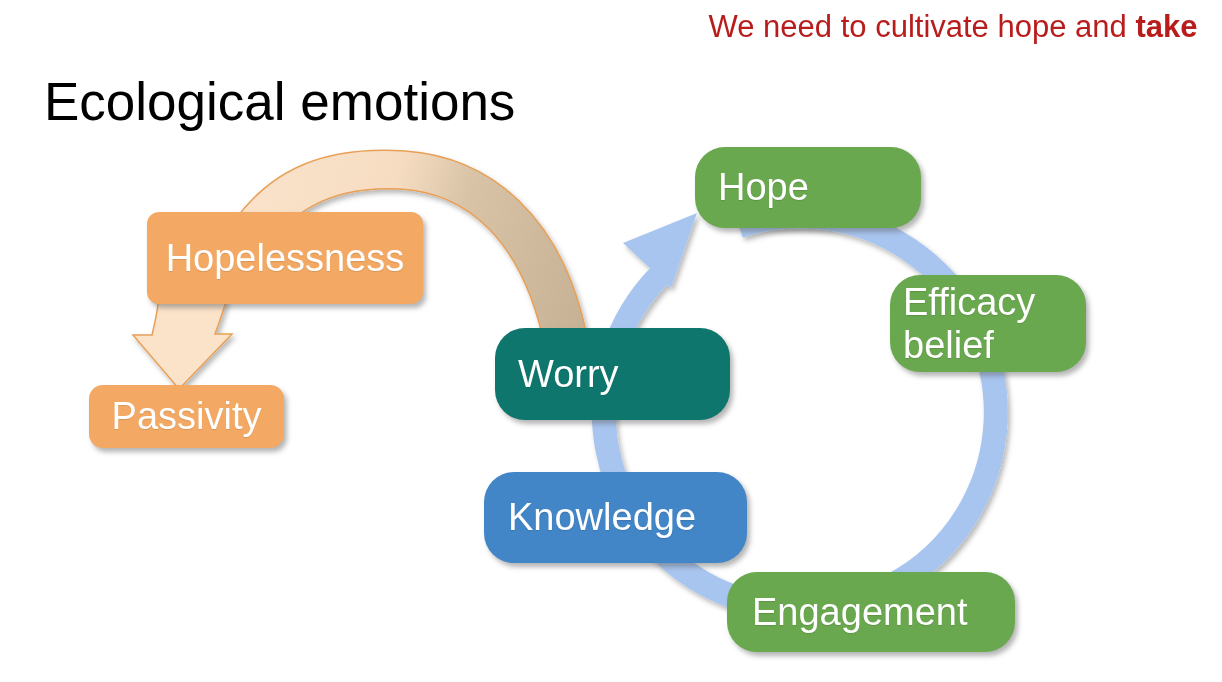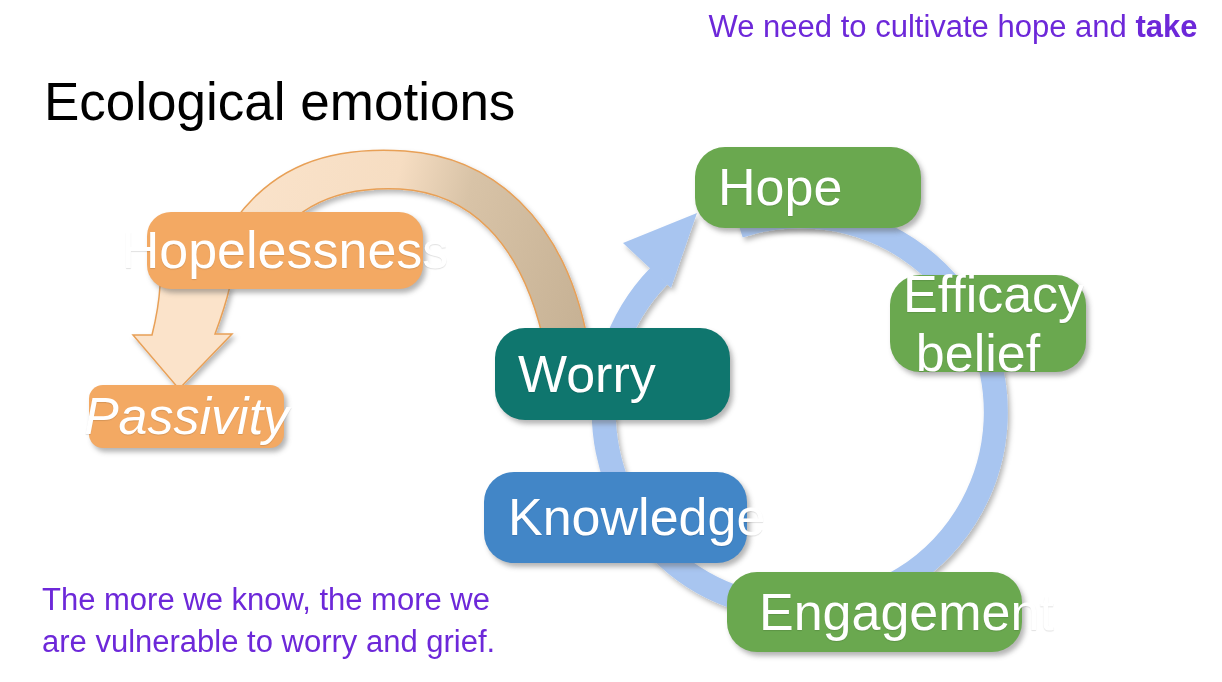--- a/index.html
+++ b/index.html
@@ -8,52 +8,51 @@
     width:1222px;height:682px;
     background:#ffffff;
     overflow:hidden;
     font-family:"Liberation Sans","DejaVu Sans",sans-serif;
   }
   .title{
     position:absolute;left:44px;top:57px;
     font-size:53px;line-height:56px;color:#000;
     letter-spacing:0px;white-space:nowrap;margin-top:17px;
   }
-  .note{color:#6d28d9;font-size:31px;}
+  .note{color:#b91c1c;font-size:31px;}
   .note-tr{
     position:absolute;left:690px;top:4px;width:526px;
     text-align:center;line-height:45px;
   }
   .note-bl{
     position:absolute;left:42px;top:579px;width:500px;
     text-align:left;line-height:42px;
   }
   .note b{font-weight:bold;}
   .svg-layer{position:absolute;left:0;top:0;}
   .node{
     position:absolute;
     display:flex;align-items:center;
     color:#ffffff;
-    font-size:52px;line-height:1.12;
+    font-size:38px;line-height:1.12;
     box-shadow:3px 4px 5px rgba(90,90,90,0.45);
     text-shadow:0 1px 1px rgba(0,0,0,0.12);
-    text-align:center;
   }
   .node-cycle{border-radius:30px;padding-left:23px;}
   .node-branch{border-radius:16px;justify-content:center;padding-left:0;}
   
   .n-hope      {left:695px;top:147px;width:203px;height:81px;}
   .n-efficacy  {left:890px;top:275px;width:183px;height:97px;padding-left:13px;}
   .n-actions   {left:898px;top:433px;width:187px;height:72px;padding-left:20px;}
-  .n-engagement{left:727px;top:572px;width:263px;height:80px;padding-left:32px;}
+  .n-engagement{left:727px;top:572px;width:263px;height:80px;padding-left:25px;}
   .n-knowledge {left:484px;top:472px;width:239px;height:91px;padding-left:24px;}
   .n-worry     {left:495px;top:328px;width:212px;height:92px;}
   
-  .n-hopelessness{left:147px;top:212px;width:276px;height:77px;border-radius:24px;}
-  .n-passivity   {left:89px;top:385px;width:195px;height:63px;border-radius:14px;font-style:italic;}
+  .n-hopelessness{left:147px;top:212px;width:276px;height:92px;border-radius:12px;}
+  .n-passivity   {left:89px;top:385px;width:195px;height:63px;border-radius:14px;}
   .eff-label{width:150px;}
 </style>
 </head>
 <body>
 
 <div class="slide">
 
   <svg class="svg-layer" width="1222" height="682" viewBox="0 0 1222 682">
     <defs>
       <linearGradient id="archGrad" gradientUnits="userSpaceOnUse" x1="230" y1="210" x2="586" y2="300">
@@ -86,24 +85,20 @@
                C 156 319 159 303 160 286 Z" fill="#FBE3CA" stroke="#E8A057" stroke-width="1.5"></path>
     </g>
   </svg>
 
   <div class="title">Ecological emotions</div>
 
   <div class="note note-tr">
     <div><span>We need to cultivate hope and </span><b>take</b><span></span></div>
   </div>
 
-  <div class="note note-bl">
-    <div>The more we know, the more we</div>
-    <div>are vulnerable to worry and grief.</div>
-  </div>
 
   <div class="node node-cycle n-hope" style="background: rgb(106, 168, 79);">
     <span>Hope</span>
   </div>
 
   <div class="node node-cycle n-efficacy" style="background: rgb(106, 168, 79);">
     <span class="eff-label">Efficacy belief</span>
   </div>
 
 

